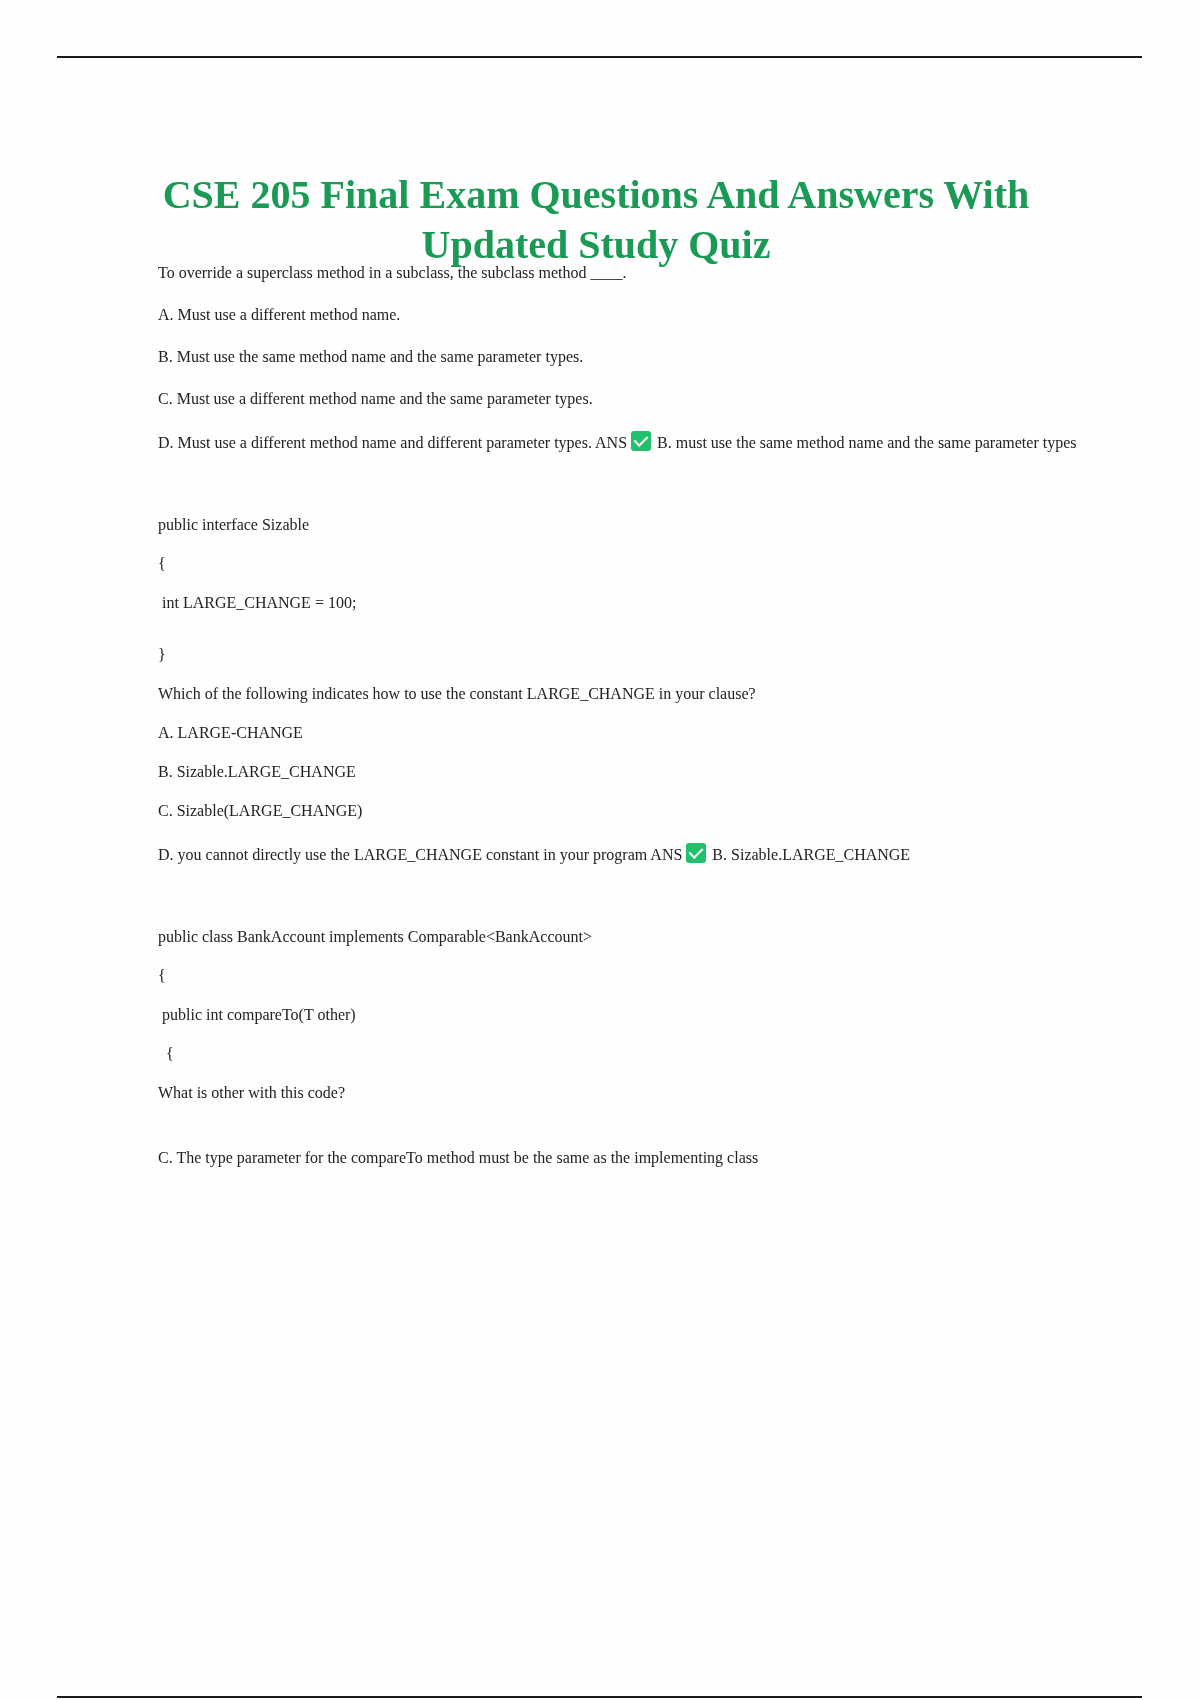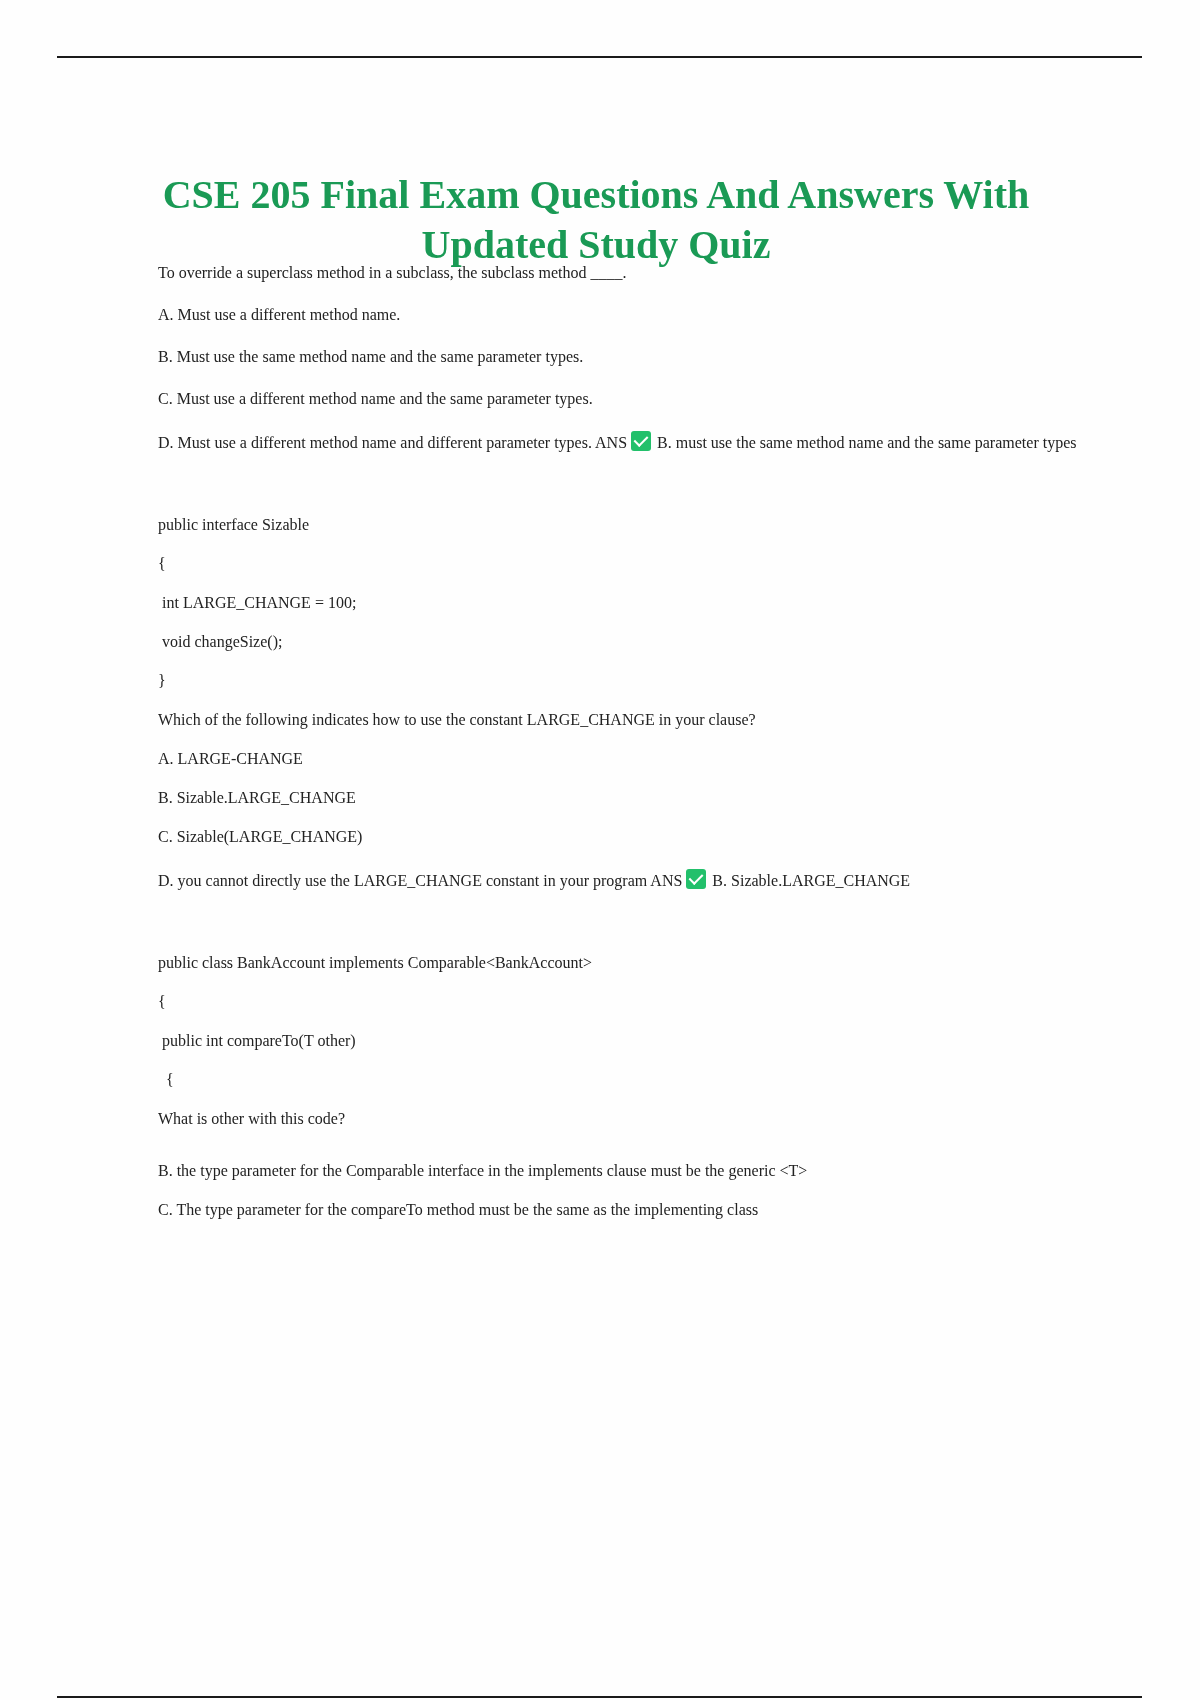--- a/index.html
+++ b/index.html
@@ -50,21 +50,20 @@
 
   <div style="height:56px"></div>
 
   <div>
     <p class="p">public interface Sizable</p>
     <div class="gap-s" style="height:13px"></div>
     <p class="p">{</p>
     <div class="gap-s" style="height:13px"></div>
     <p class="p indent"> int LARGE_CHANGE = 100;</p>
     <div class="gap-s" style="height:13px"></div>
-    <p class="p indent"> void changeSize();</p>
     <div class="gap-s" style="height:13px"></div>
     <p class="p">}</p>
     <div class="gap-s" style="height:13px"></div>
     <p class="p">Which of the following indicates how to use the constant LARGE_CHANGE in your clause?</p>
     <div class="gap-s" style="height:13px"></div>
     <p class="p">A. LARGE-CHANGE</p>
     <div class="gap-s" style="height:13px"></div>
     <p class="p">B. Sizable.LARGE_CHANGE</p>
     <div class="gap-s" style="height:13px"></div>
     <p class="p">C. Sizable(LARGE_CHANGE)</p>
@@ -79,19 +78,18 @@
     <div class="gap-s" style="height:13px"></div>
     <p class="p">{</p>
     <div class="gap-s" style="height:13px"></div>
     <p class="p indent"> public int compareTo(T other)</p>
     <div class="gap-s" style="height:13px"></div>
     <p class="p" style="padding-left:8px">  {</p>
     <div class="gap-s" style="height:13px"></div>
     <p class="p">What is other with this code?</p>
     <div class="gap-s" style="height:13px"></div>
     <div class="gap-s" style="height:13px"></div>
-    <p class="p">B. the type parameter for the Comparable interface in the implements clause must be the generic &lt;T&gt;</p>
     <div class="gap-s" style="height:13px"></div>
     <p class="p">C. The type parameter for the compareTo method must be the same as the implementing class</p>
   </div>
 </div>
 
 <div class="rule bottom"></div>
 
 </body></html>

